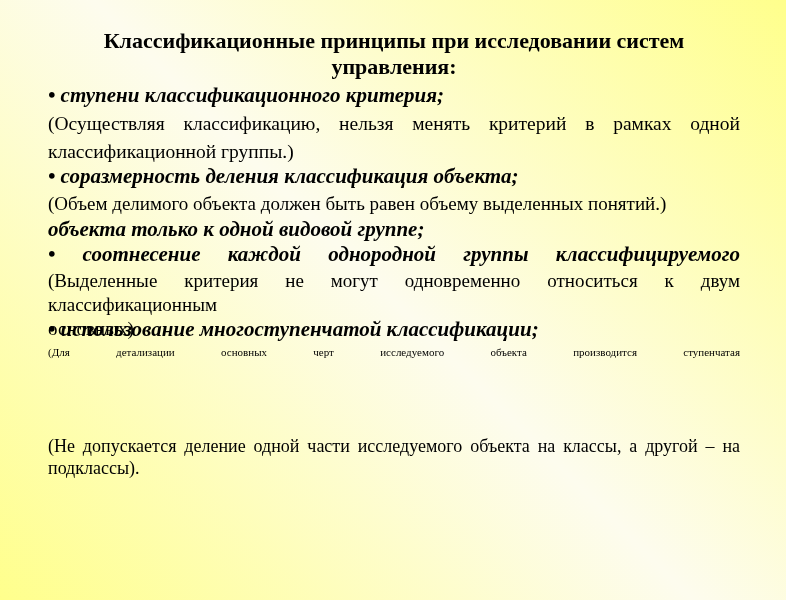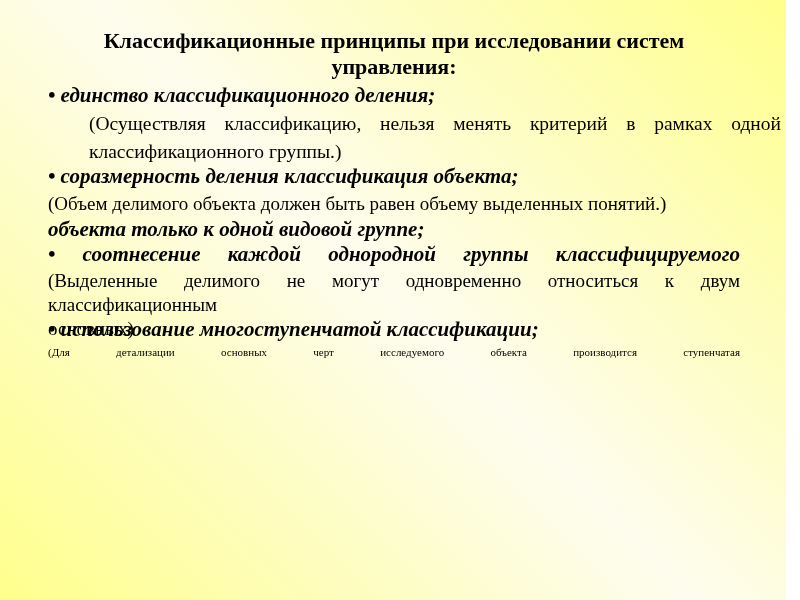--- a/index.html
+++ b/index.html
@@ -26,67 +26,71 @@
     position: absolute;
     left: 48px;
     width: 692px;
   }
   .bullet {
     font-style: italic;
     font-weight: bold;
     font-size: 21px;
     line-height: 25px;
   }
-  .nlg { font-size: 19.5px; line-height: 28px; margin-left: 41px; }  
+  .nlg { font-size: 19.5px; line-height: 28px; }  
   .nmd { font-size: 19px;   line-height: 24px; }  
   .nsm { font-size: 11px;   line-height: 21px; }  
   .ns2 { font-size: 18px;   line-height: 22px; }  
   .ln.just { text-align: justify; text-align-last: justify; }
   .ln.last { text-align: left; }
 </style>
 </head>
 <body>
 
 <div class="slide" style="background: linear-gradient(45deg, rgb(255, 255, 140) 0%, rgb(253, 252, 238) 50%, rgb(255, 255, 140) 100%); color: rgb(0, 0, 0);">
 
   <div class="title">
     <div>Классификационные принципы при исследовании систем</div>
     <div>управления:</div>
   </div>
 
   <div class="blk bullet" style="top:83px">
-    <div class="ln last">• единство классификационного деления;</div>
+    <div class="ln last">• ступени классификационного критерия;</div>
   </div>
 
   <div class="blk nlg" style="top:110px">
     <div class="ln just">(Осуществляя классификацию, нельзя менять критерий в рамках одной</div>
-    <div class="ln last">классификационного группы.)</div>
+    <div class="ln last">классификационной группы.)</div>
   </div>
 
   <div class="blk bullet" style="top:164px">
     <div class="ln last">• соразмерность деления классификация объекта;</div>
   </div>
 
   <div class="blk nmd" style="top:192px">
     <div class="ln last">(Объем делимого объекта должен быть равен объему выделенных понятий.)</div>
   </div>
 
   <div class="blk bullet" style="top:217px">
     <div class="ln last">объекта только к одной видовой группе;</div>
     <div class="ln just">• соотнесение каждой однородной группы классифицируемого</div>
   </div>
 
   <div class="blk nmd" style="top:269px">
-    <div class="ln just">(Выделенные делимого не могут одновременно относиться к двум классификационным</div>
+    <div class="ln just">(Выделенные критерия не могут одновременно относиться к двум классификационным</div>
     <div class="ln last">основных)</div>
   </div>
 
   <div class="blk bullet" style="top:317px">
     <div class="ln last">• использование многоступенчатой классификации;</div>
   </div>
 
   <div class="blk nsm" style="top:342px">
     <div class="ln just">(Для детализации основных черт исследуемого объекта производится ступенчатая</div>
   </div>
 
 
+  <div class="blk ns2" style="top:435px">
+    <div class="ln just">(Не допускается деление одной части исследуемого объекта на классы, а другой – на</div>
+    <div class="ln last">подклассы).</div>
+  </div>
 
 </div>
 
 </body></html>

